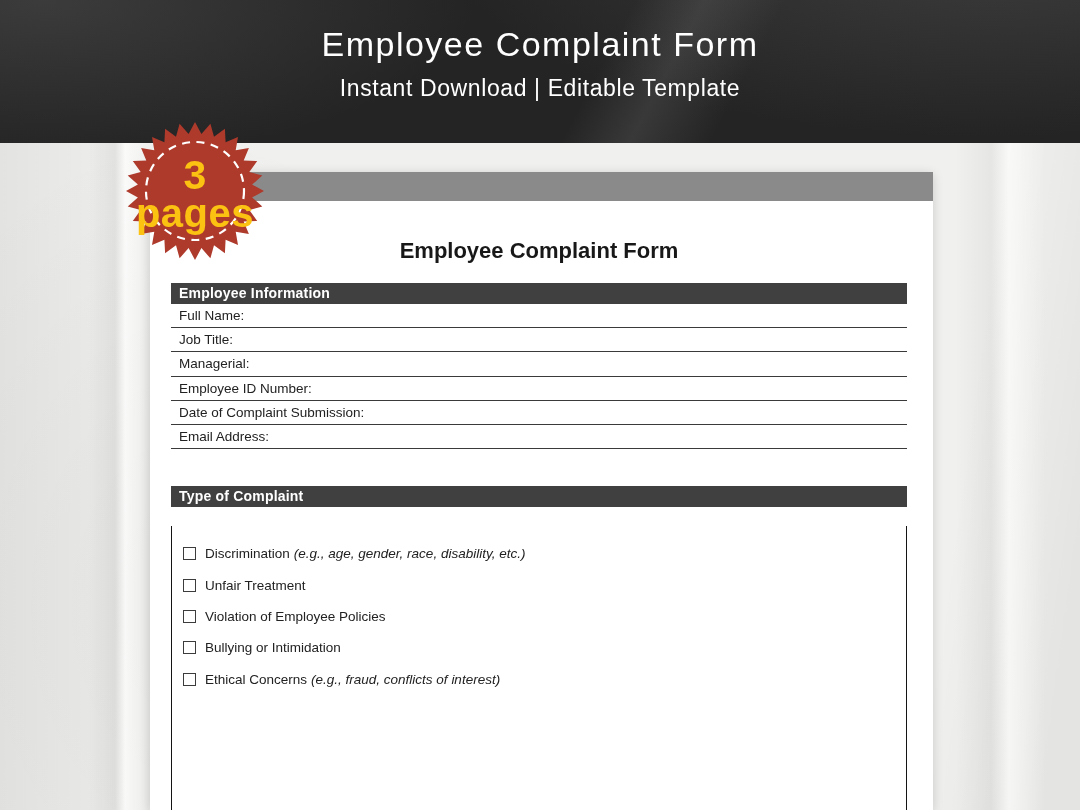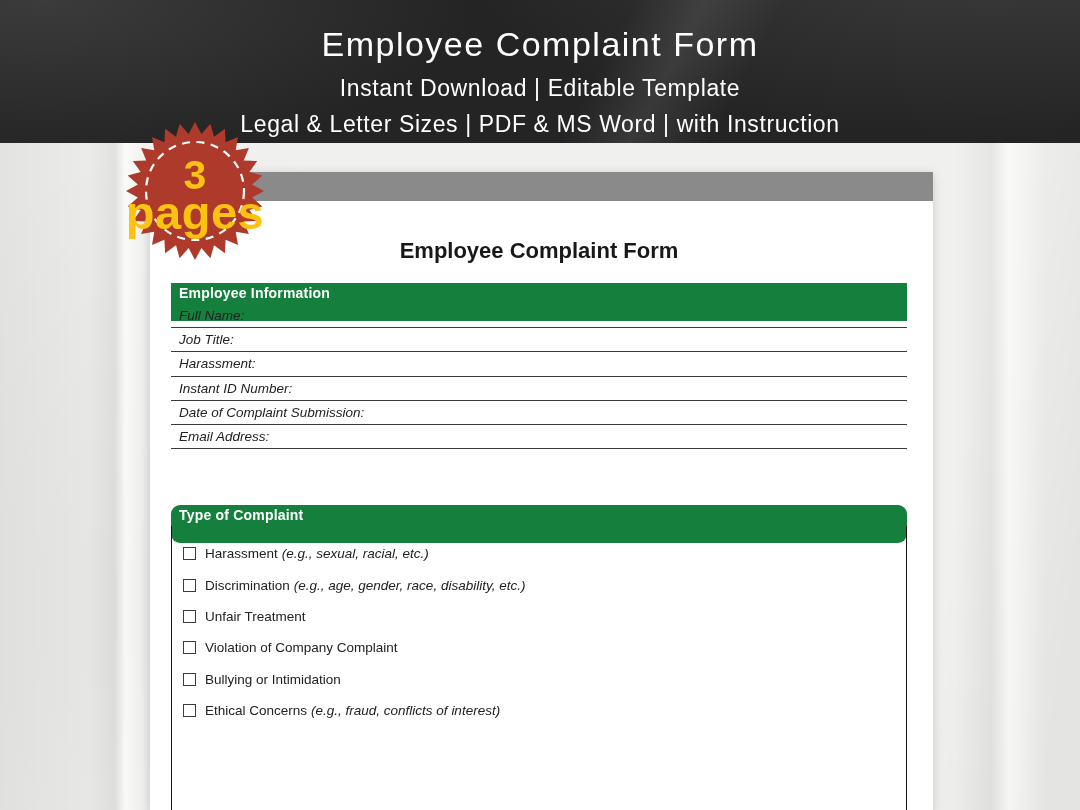--- a/index.html
+++ b/index.html
@@ -45,47 +45,47 @@
 
   
   .badge{ position:absolute; left:125px; top:121px; width:140px; height:140px; z-index:5; }
   .badge svg{ position:absolute; left:0; top:0; }
   .badge-text{
     position:absolute; left:0; top:0; width:140px; height:140px;
     display:flex; flex-direction:column; align-items:center; justify-content:center;
     padding-top:4px; color:var(--badge-yellow,#fcc212); font-weight:bold; line-height:1;
   }
   .badge-count{ font-size:41px; line-height:40px; }
-  .badge-label{ font-size:47px; line-height:36px; letter-spacing:.5px;text-align:center; }
+  .badge-label{ font-size:40px; line-height:36px; letter-spacing:.5px;text-align:center; }
 
   
   .page{
     position:absolute; left:150px; top:172px; width:783px; height:638px;
     background:#ffffff; overflow:hidden;
     box-shadow:0 2px 10px rgba(0,0,0,.16);
   }
   .page-topbar{
     position:absolute; left:0; top:0; width:783px; height:29px;
     background:var(--topbar-gray,#8a8a8a);
   }
   .doc-content{ position:absolute; left:21px; top:0; width:736px; height:638px; color:#1e1e1e; }
   .doc-title{
     position:absolute; left:0; top:66px; width:100%;
     text-align:center; font-size:22px; font-weight:bold; line-height:26px; color:#181818;
   }
   .section-bar{
-    position:absolute; left:0; width:736px; height:38px;
-    background:#15803d; color:#ffffff;
+    position:absolute; left:0; width:736px; height:21px;
+    background:#404040; color:#ffffff;
     font-size:14px; font-weight:bold; line-height:21px; padding-left:8px;
     letter-spacing:.2px;
   }
   .bar-employee{ top:111px; }
-  .bar-type{ top:333px;border-radius:9px; }
+  .bar-type{ top:314px; }
 
-  .fields{ position:absolute; left:0; top:132px; width:736px;font-style:italic; }
+  .fields{ position:absolute; left:0; top:132px; width:736px; }
   .field-row{
     height:24.2px; border-bottom:1.5px solid #3a3a3a;
     display:flex; align-items:center; padding-left:8px;
     font-size:13.5px; color:#222;
   }
 
   .check-box-frame{
     position:absolute; left:0; top:354px; width:736px; height:300px;
     border:1.5px solid #141414; border-top:none;
     padding-top:12px;
@@ -102,21 +102,20 @@
 </style>
 </head>
 <body>
 
 <div class="crease crease-a"></div>
 <div class="crease crease-b"></div>
 
 <header class="banner">
   <div class="banner-title">Employee Complaint Form</div>
   <div class="banner-sub1">Instant Download | Editable Template</div>
-  <div class="banner-sub2">Legal &amp; Letter Sizes | PDF &amp; MS Word | with Instruction</div>
 </header>
 
 <div class="badge">
   <svg width="140" height="140" viewBox="0 0 140 140">
     <polygon id="badge-star" points="70.0,1.0 76.4,12.9 85.4,2.7 89.0,15.7 99.9,7.8 100.6,21.3 113.0,16.1 110.7,29.3 123.9,27.0 118.7,39.4 132.2,40.1 124.3,51.0 137.3,54.6 127.1,63.6 139.0,70.0 127.1,76.4 137.3,85.4 124.3,89.0 132.2,99.9 118.7,100.6 123.9,113.0 110.7,110.7 113.0,123.9 100.6,118.7 99.9,132.2 89.0,124.3 85.4,137.3 76.4,127.1 70.0,139.0 63.6,127.1 54.6,137.3 51.0,124.3 40.1,132.2 39.4,118.7 27.0,123.9 29.3,110.7 16.1,113.0 21.3,100.6 7.8,99.9 15.7,89.0 2.7,85.4 12.9,76.4 1.0,70.0 12.9,63.6 2.7,54.6 15.7,51.0 7.8,40.1 21.3,39.4 16.1,27.0 29.3,29.3 27.0,16.1 39.4,21.3 40.1,7.8 51.0,15.7 54.6,2.7 63.6,12.9" fill="#ae3a2c"></polygon>
     <circle cx="70" cy="70" r="49" fill="none" stroke="#ffffff" stroke-width="2.2" stroke-dasharray="8 6.5"></circle>
   </svg>
   <div class="badge-text">
     <span class="badge-count">3</span>
     <span class="badge-label">pages</span>
@@ -131,54 +130,49 @@
     <div class="section-bar bar-employee">Employee Information</div>
 
     <div class="fields">
       <div class="field-row">
           <span>Full Name:</span>
         </div>
       <div class="field-row">
           <span>Job Title:</span>
         </div>
       <div class="field-row">
-          <span>Harassment:</span>
+          <span>Managerial:</span>
         </div>
       <div class="field-row">
-          <span>Instant ID Number:</span>
+          <span>Employee ID Number:</span>
         </div>
       <div class="field-row">
           <span>Date of Complaint Submission:</span>
         </div>
       <div class="field-row">
           <span>Email Address:</span>
         </div>
     </div>
 
     <div class="section-bar bar-type">Type of Complaint</div>
 
     <div class="check-box-frame">
       <div class="check-row">
         <span class="checkbox"></span>
-        <span>Harassment</span>
-        <span class="check-note">(e.g., sexual, racial, etc.)</span>
-      </div>
-      <div class="check-row">
-        <span class="checkbox"></span>
         <span>Discrimination</span>
         <span class="check-note">(e.g., age, gender, race, disability, etc.)</span>
       </div>
       <div class="check-row">
         <span class="checkbox"></span>
         <span>Unfair Treatment</span>
         <span class="check-note"></span>
       </div>
       <div class="check-row">
         <span class="checkbox"></span>
-        <span>Violation of Company Complaint</span>
+        <span>Violation of Employee Policies</span>
         <span class="check-note"></span>
       </div>
       <div class="check-row">
         <span class="checkbox"></span>
         <span>Bullying or Intimidation</span>
         <span class="check-note"></span>
       </div>
       <div class="check-row">
         <span class="checkbox"></span>
         <span>Ethical Concerns</span>

